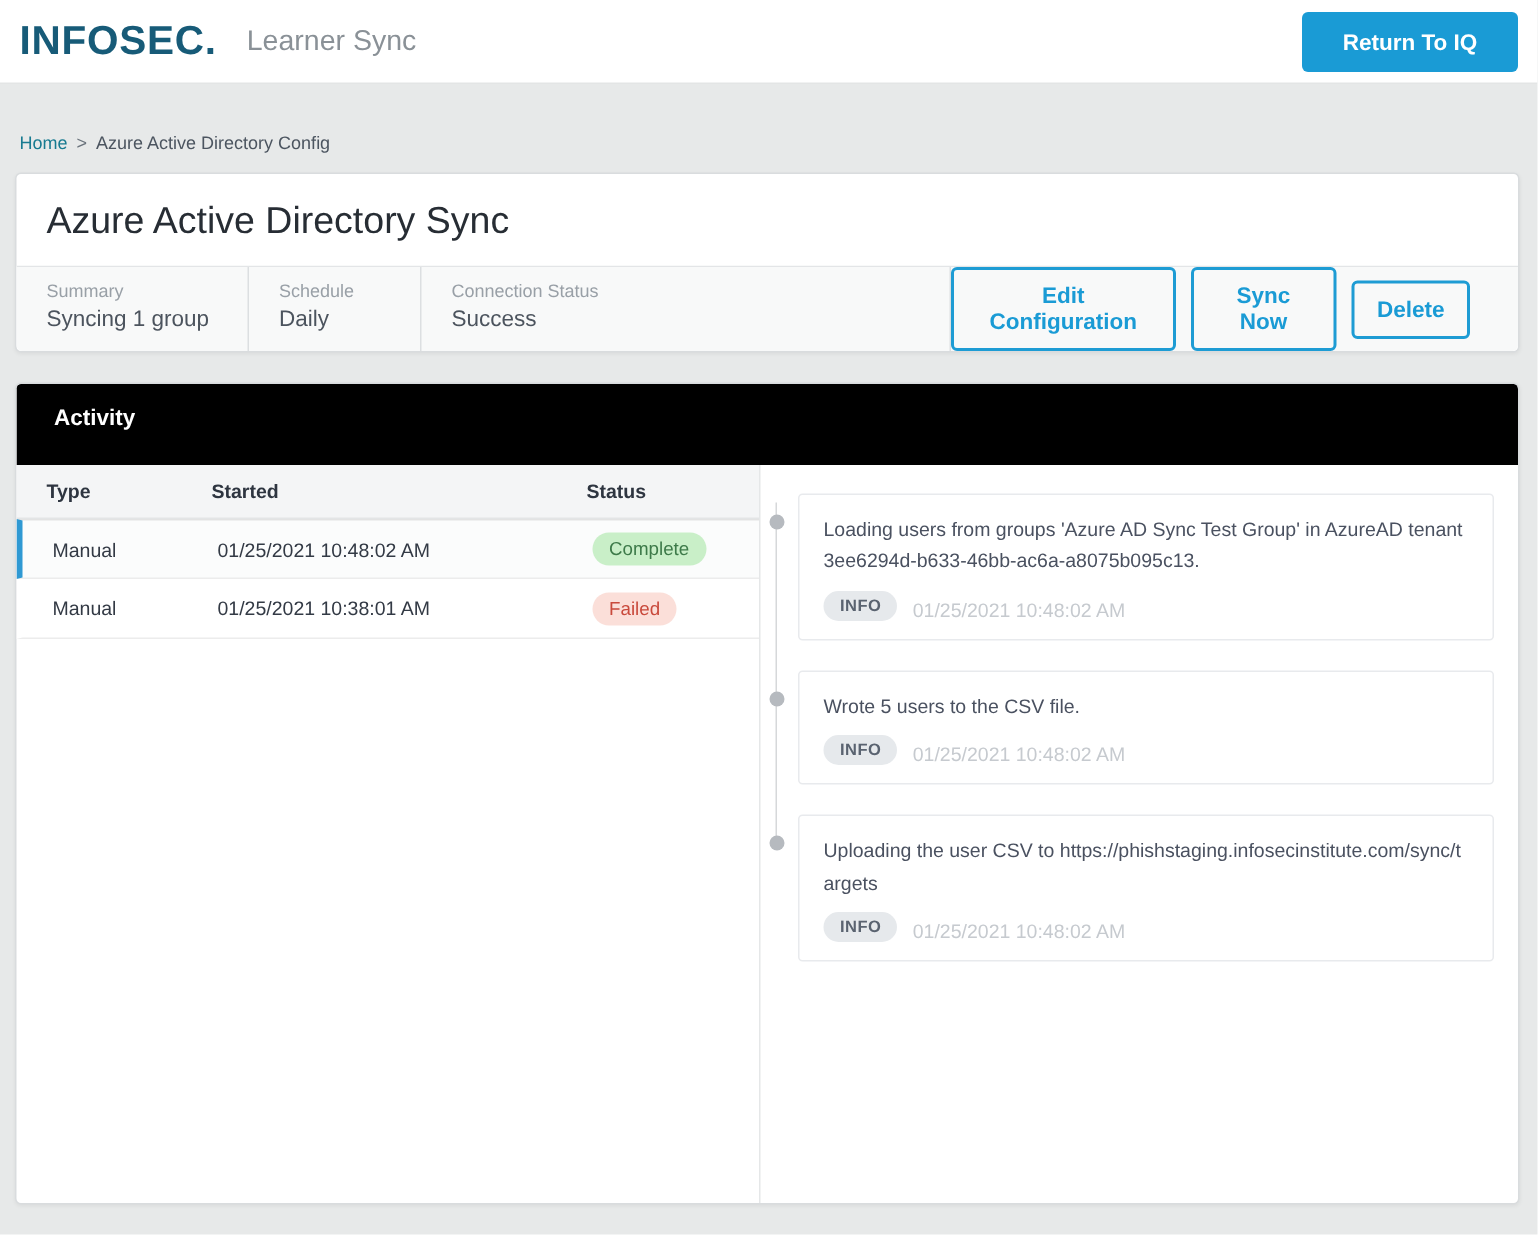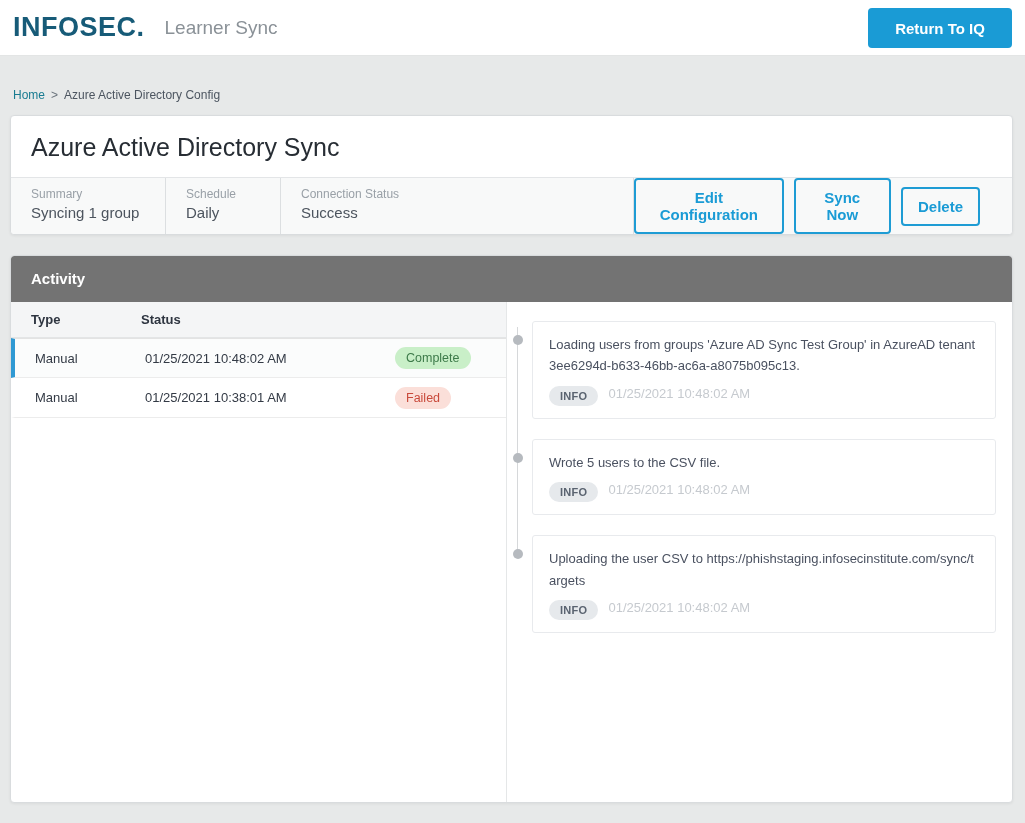--- a/index.html
+++ b/index.html
@@ -65,23 +65,23 @@
     gap:10px; padding-right:32px;
   }
   .outline-btn {
     background:transparent; border:2px solid #1e9cd4; border-radius:4px;
     color:#1a9bd5; font-family:inherit; font-size:15px; font-weight:700;
     padding:9px 15px; cursor:pointer;
   }
   
   .activity-card { margin-top:20px; height:548px; overflow:hidden; }
   .panel-header {
-    background:#737373; color:#ffffff;
+    background:#000000; color:#ffffff;
     font-size:15px; font-weight:700;
-    padding:14px 20px; height:46px;
+    padding:14px 25px; height:54px;
     border-radius:3px 3px 0 0;
   }
   .panel-body { display:flex; height:501px; }
   
   .table-col { width:496px; border-right:1px solid #e5e7e8; }
   .thead, .trow {
     display:grid; grid-template-columns:110px 250px 1fr;
     align-items:center; padding-left:20px;
   }
   .thead {
@@ -119,21 +119,21 @@
   }
   .dot {
     position:absolute; left:-20px; top:13px;
     width:10px; height:10px; border-radius:50%;
     background:#b6babf;
   }
   .log-msg {
     font-size:13px; color:#4a5160; line-height:1.65;
     word-break:break-all;
   }
-  .log-meta { margin-top:9px; display:flex; align-items:flex-start; gap:10px; }
+  .log-meta { margin-top:9px; display:flex; align-items:flex-end; gap:10px; }
   .level-pill {
     background:#e6e9ec; color:#5a6370;
     font-size:11px; font-weight:700; letter-spacing:.3px;
     padding:4px 11px; border-radius:11px;
   }
   .log-time { font-size:13px; color:#c6cacf; }
 </style>
 </head>
 <body>
 
@@ -176,20 +176,21 @@
 
 <section class="card activity-card">
   <div class="panel-header">
     <span>Activity</span>
   </div>
   <div class="panel-body">
 
     <div class="table-col">
       <div class="thead">
         <div>Type</div>
+        <div>Started</div>
         <div>Status</div>
       </div>
 
         <div class="trow selected">
           <div>Manual</div>
           <div>01/25/2021 10:48:02 AM</div>
           <div><span class="badge success">Complete</span></div>
         </div>
 
         <div class="trow">

